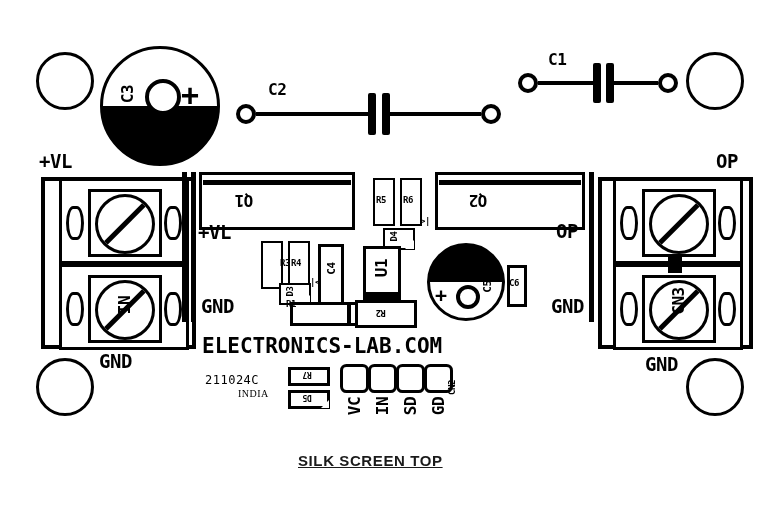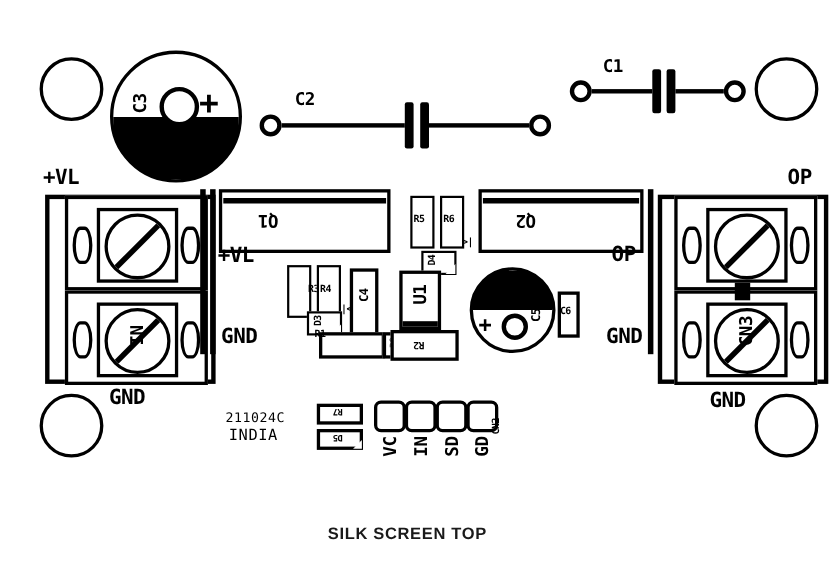--- a/index.html
+++ b/index.html
@@ -275,23 +275,24 @@
         <div class="screw-slot"></div>
       </div>
       <div class="abs silk rot90 mid-label" style="left:38px; top:26px; width:50px; text-align:center;">CN3</div>
     </div>
 
     <div class="abs wire" style="left:66px; top:76px; width:14px; height:16px;"></div>
   </div>
 
   <div class="abs silk big-label" style="left:645px; top:355px;">GND</div>
 
+  <div class="abs silk" style="left:202px; top:336px; font-size:21px; font-weight:700; letter-spacing:0px;">ELECTRONICS-LAB.COM</div>
 
   <div class="abs silk" style="left:205px; top:374px; font-size:12px; font-weight:400; letter-spacing:0.5px;">211024C</div>
-  <div class="abs silk" style="left:208px; top:389px; font-size:14px; font-weight:400; letter-spacing:0.5px;">INDIA</div>
+  <div class="abs silk" style="left:238px; top:389px; font-size:10px; font-weight:400; letter-spacing:0.5px;font-family:Liberation Serif, serif;">INDIA</div>
 
   <div class="abs rect" style="left:288px; top:367px; width:42px; height:19px;"></div>
   <div class="abs silk rot180 tiny-label" style="left:303px; top:370px; font-size:8px;">R7</div>
 
   <div class="abs rect" style="left:288px; top:390px; width:42px; height:19px;">
     <div style="position:absolute; right:-2px; bottom:-2px; width:0; height:0;
                 border-left:8px solid transparent; border-bottom:8px solid #fff;"></div>
   </div>
   <div class="abs silk rot180 tiny-label" style="left:303px; top:393px; font-size:8px;">D5</div>
 
@@ -300,15 +301,15 @@
   <div class="abs pin-oct" style="left:396px; top:364px; width:29px; height:29px;"></div>
   <div class="abs pin-oct" style="left:424px; top:364px; width:29px; height:29px;"></div>
 
   <div class="abs silk rot90 mid-label" style="left:333px; top:398px; width:44px; text-align:center;">VC</div>
   <div class="abs silk rot90 mid-label" style="left:361px; top:398px; width:44px; text-align:center;">IN</div>
   <div class="abs silk rot90 mid-label" style="left:389px; top:398px; width:44px; text-align:center;">SD</div>
   <div class="abs silk rot90 mid-label" style="left:417px; top:398px; width:44px; text-align:center;">GD</div>
 
   <div class="abs silk rot90 tiny-label" style="left:437px; top:383px; width:30px; text-align:center;">CN2</div>
 
-  <div class="abs caption" style="left:298px; top:477px;">SILK SCREEN TOP</div>
+  <div class="abs caption" style="left:298px; top:452px;text-decoration:underline;">SILK SCREEN TOP</div>
 
 </div>
 
 </body></html>

